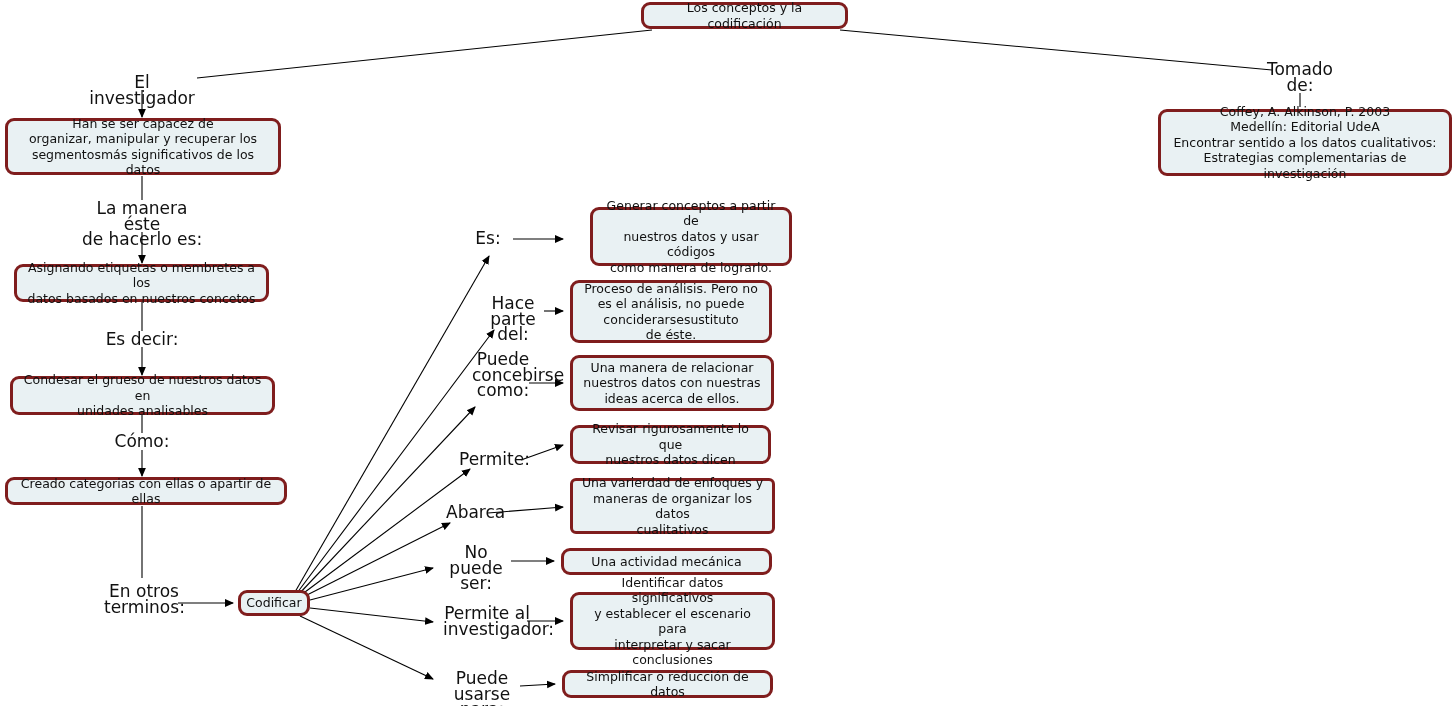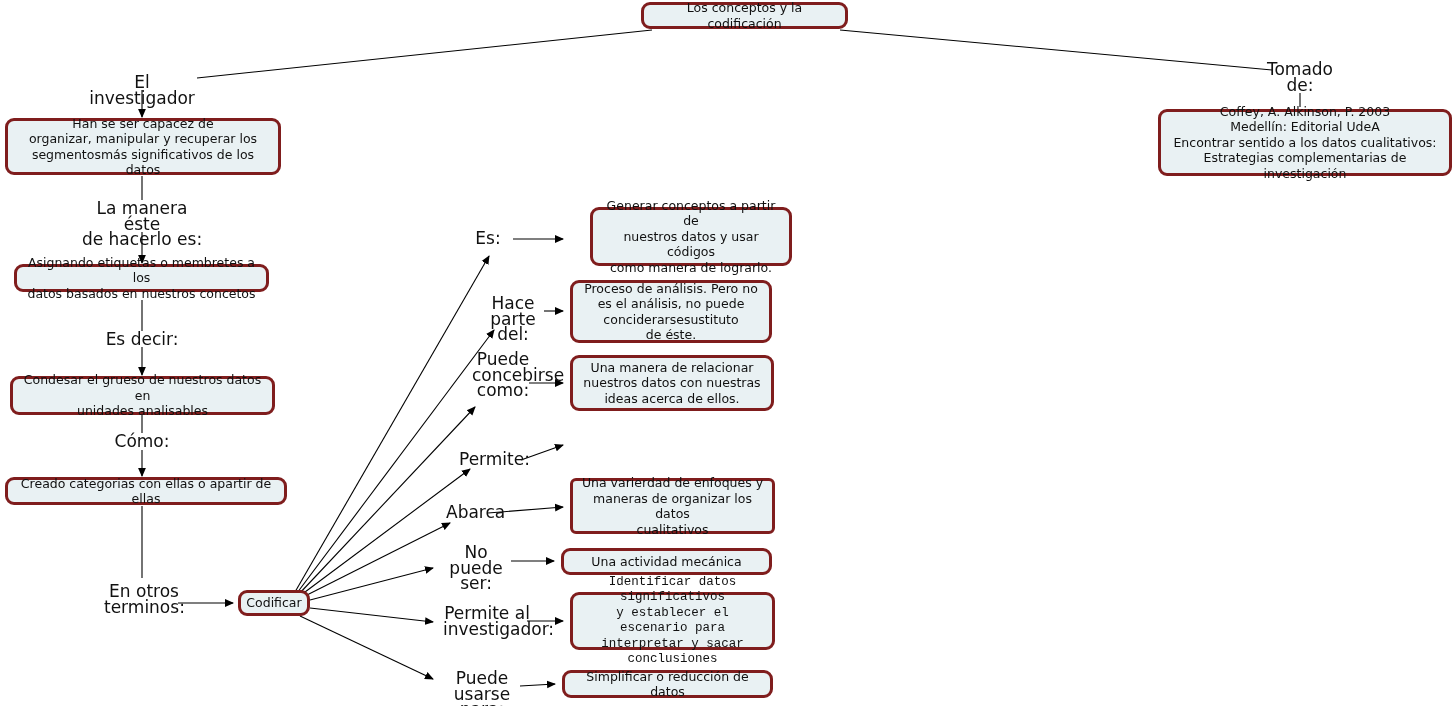--- a/index.html
+++ b/index.html
@@ -121,21 +121,21 @@
 
   <div class="linklabel" style="left:97px; top:434px; width:90px;">Cómo:</div>
 
   <div class="linklabel" style="left:104px; top:584px; width:80px;">En otros
 terminos:</div>
 
   <div class="node" style="left:5px; top:118px; width:276px; height:57px;">Han se ser capacez de
 organizar, manipular y recuperar los
 segmentosmás significativos de los datos</div>
 
-  <div class="node" style="left:14px; top:264px; width:255px; height:28px;">Asignando etiquetas o membretes a los
+  <div class="node" style="left:14px; top:264px; width:255px; height:38px;">Asignando etiquetas o membretes a los
 datos basados en nuestros concetos</div>
 
   <div class="node" style="left:10px; top:376px; width:265px; height:39px;">Condesar el grueso de nuestros datos en
 unidades analisables</div>
 
   <div class="node" style="left:5px; top:477px; width:282px; height:28px;">Creado categorias con ellas o apartir de ellas</div>
 
   <div class="node" style="left:238px; top:590px; width:72px; height:26px;">Codificar</div>
 
   <div class="linklabel" style="left:1258px; top:62px; width:84px;">Tomado
@@ -174,26 +174,28 @@
 
   <div class="node" style="left:570px; top:280px; width:202px; height:63px;">Proceso de análisis. Pero no
 es el análisis, no puede
 conciderarsesustituto
 de éste.</div>
 
   <div class="node" style="left:570px; top:355px; width:204px; height:56px;">Una manera de relacionar
 nuestros datos con nuestras
 ideas acerca de ellos.</div>
 
+  <div class="node" style="left:570px; top:425px; width:201px; height:39px;">Revisar rigurosamente lo que
+nuestros datos dicen</div>
 
   <div class="node" style="left:570px; top:478px; width:205px; height:56px;border-radius:6px;">Una varierdad de enfoques y
 maneras de organizar los datos
 cualitativos</div>
 
   <div class="node" style="left:561px; top:548px; width:211px; height:27px;">Una actividad mecánica</div>
 
-  <div class="node" style="left:570px; top:592px; width:205px; height:58px;font-family:Liberation Mono, monospace;">Identificar datos significativos
+  <div class="node" style="left:570px; top:592px; width:205px; height:58px;">Identificar datos significativos
 y establecer el escenario para
 interpretar y sacar conclusiones</div>
 
   <div class="node" style="left:562px; top:670px; width:211px; height:28px;">Simplificar o reducción de datos</div>
 
 </div>
 
 </body></html>

